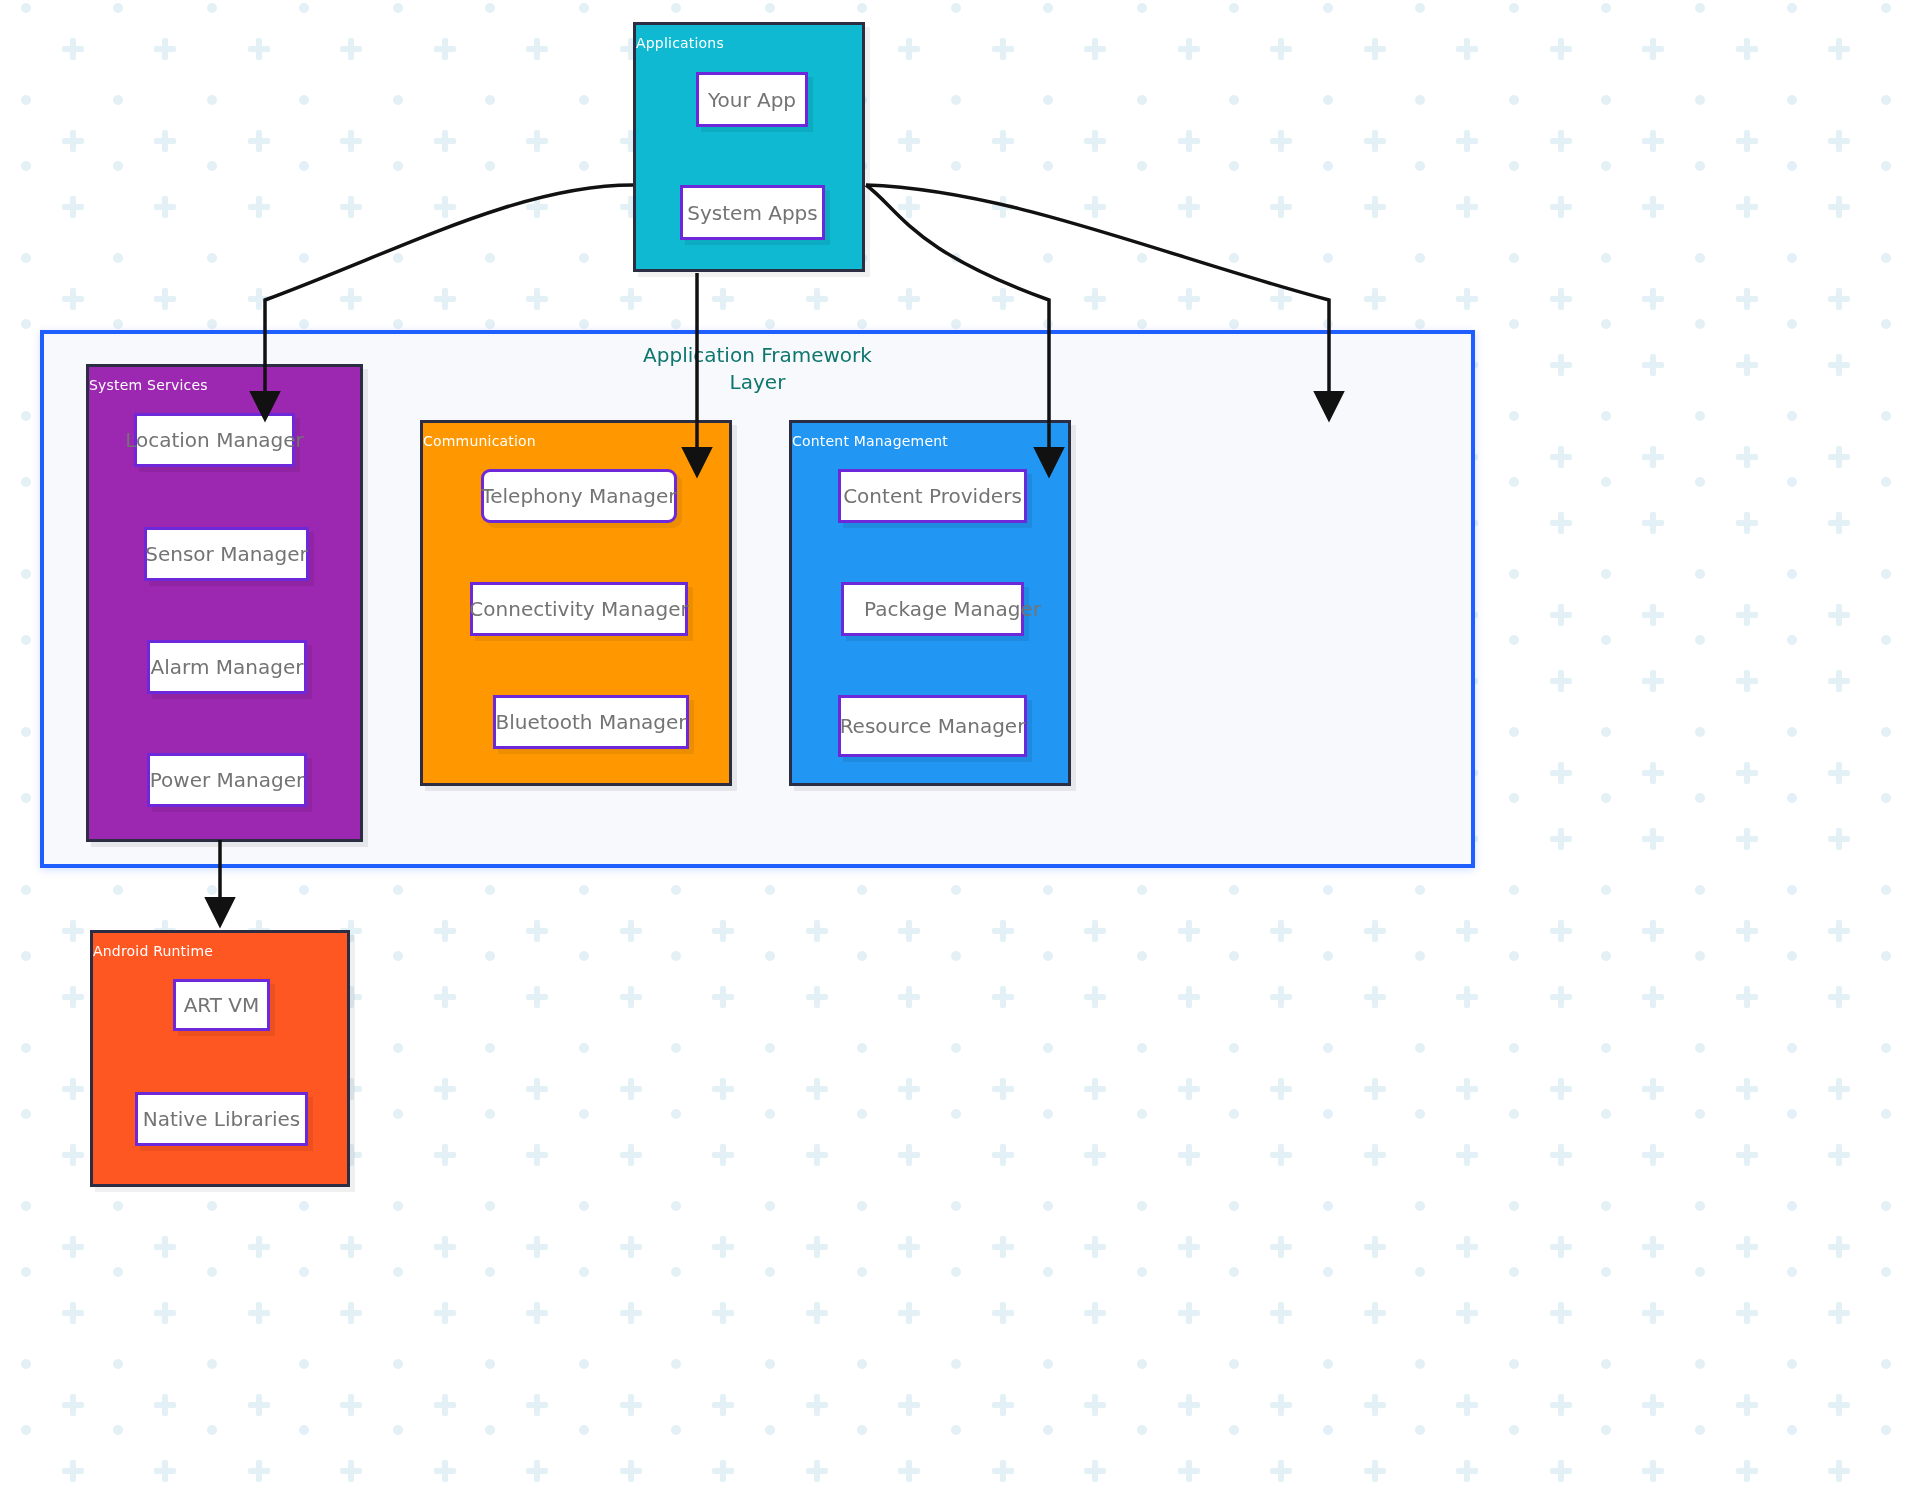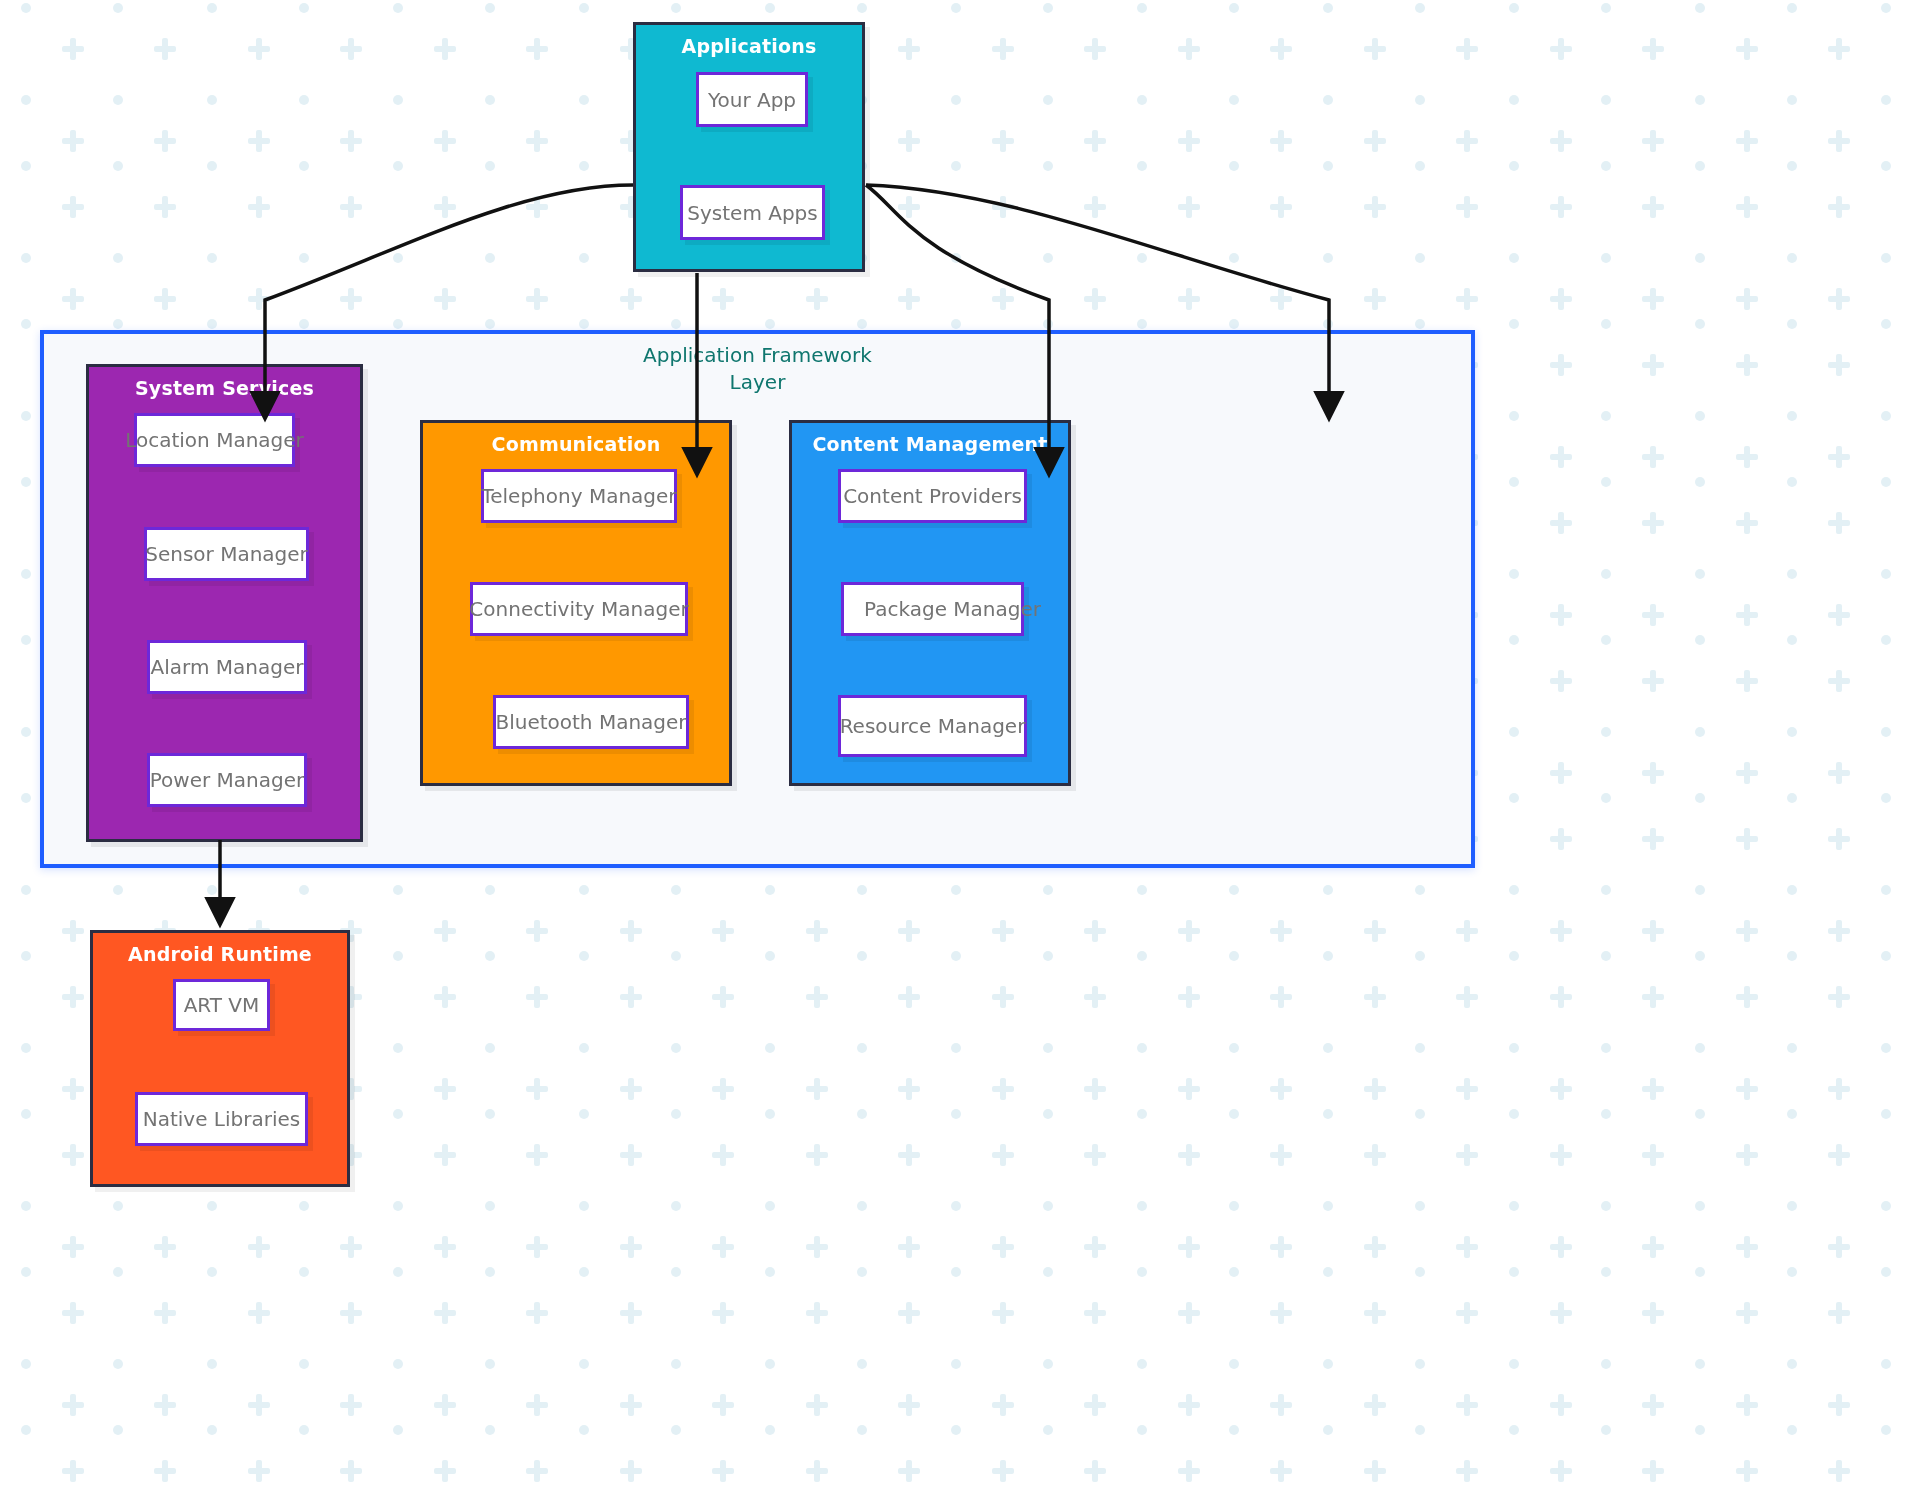--- a/index.html
+++ b/index.html
@@ -38,24 +38,24 @@
 
   
   .node {
     position: absolute;
     border: 3px solid #2b2d42;
     box-shadow: 5px 5px 0 rgba(0,0,0,0.06);
   }
 
   .node-title {
     width: 100%;
-    text-align: center;
+    text-align: left;
     color: #ffffff;
-    font-weight: bold;
-    font-size: 19px;
+    font-weight: normal;
+    font-size: 14px;
     letter-spacing: .2px;
     padding-top: 10px;
     line-height: 1.2;
   }
 
   
   .leaf {
     position: absolute;
     background: #ffffff;
     border: 3px solid #6d28d9;
@@ -175,21 +175,21 @@
       <div class="leaf" style="left:58px; top:273px; width:160px; height:54px;">
         <span>Alarm Manager</span>
       </div>
       <div class="leaf" style="left:58px; top:386px; width:160px; height:54px;">
         <span>Power Manager</span>
       </div>
     </div>
 
     <div class="group" id="communication">
       <div class="node-title">Communication</div>
-      <div class="leaf" style="left:58px; top:46px; width:196px; height:54px;">
+      <div class="leaf" style="left:58px; top:46px; width:196px; height:54px;border-radius:9px;">
         <span>Telephony Manager</span>
       </div>
       <div class="leaf" style="left:47px; top:159px; width:218px; height:54px;">
         <span>Connectivity Manager</span>
       </div>
       <div class="leaf" style="left:58px; top:272px; width:196px; height:54px;margin-left:12px;">
         <span>Bluetooth Manager</span>
       </div>
     </div>
 

